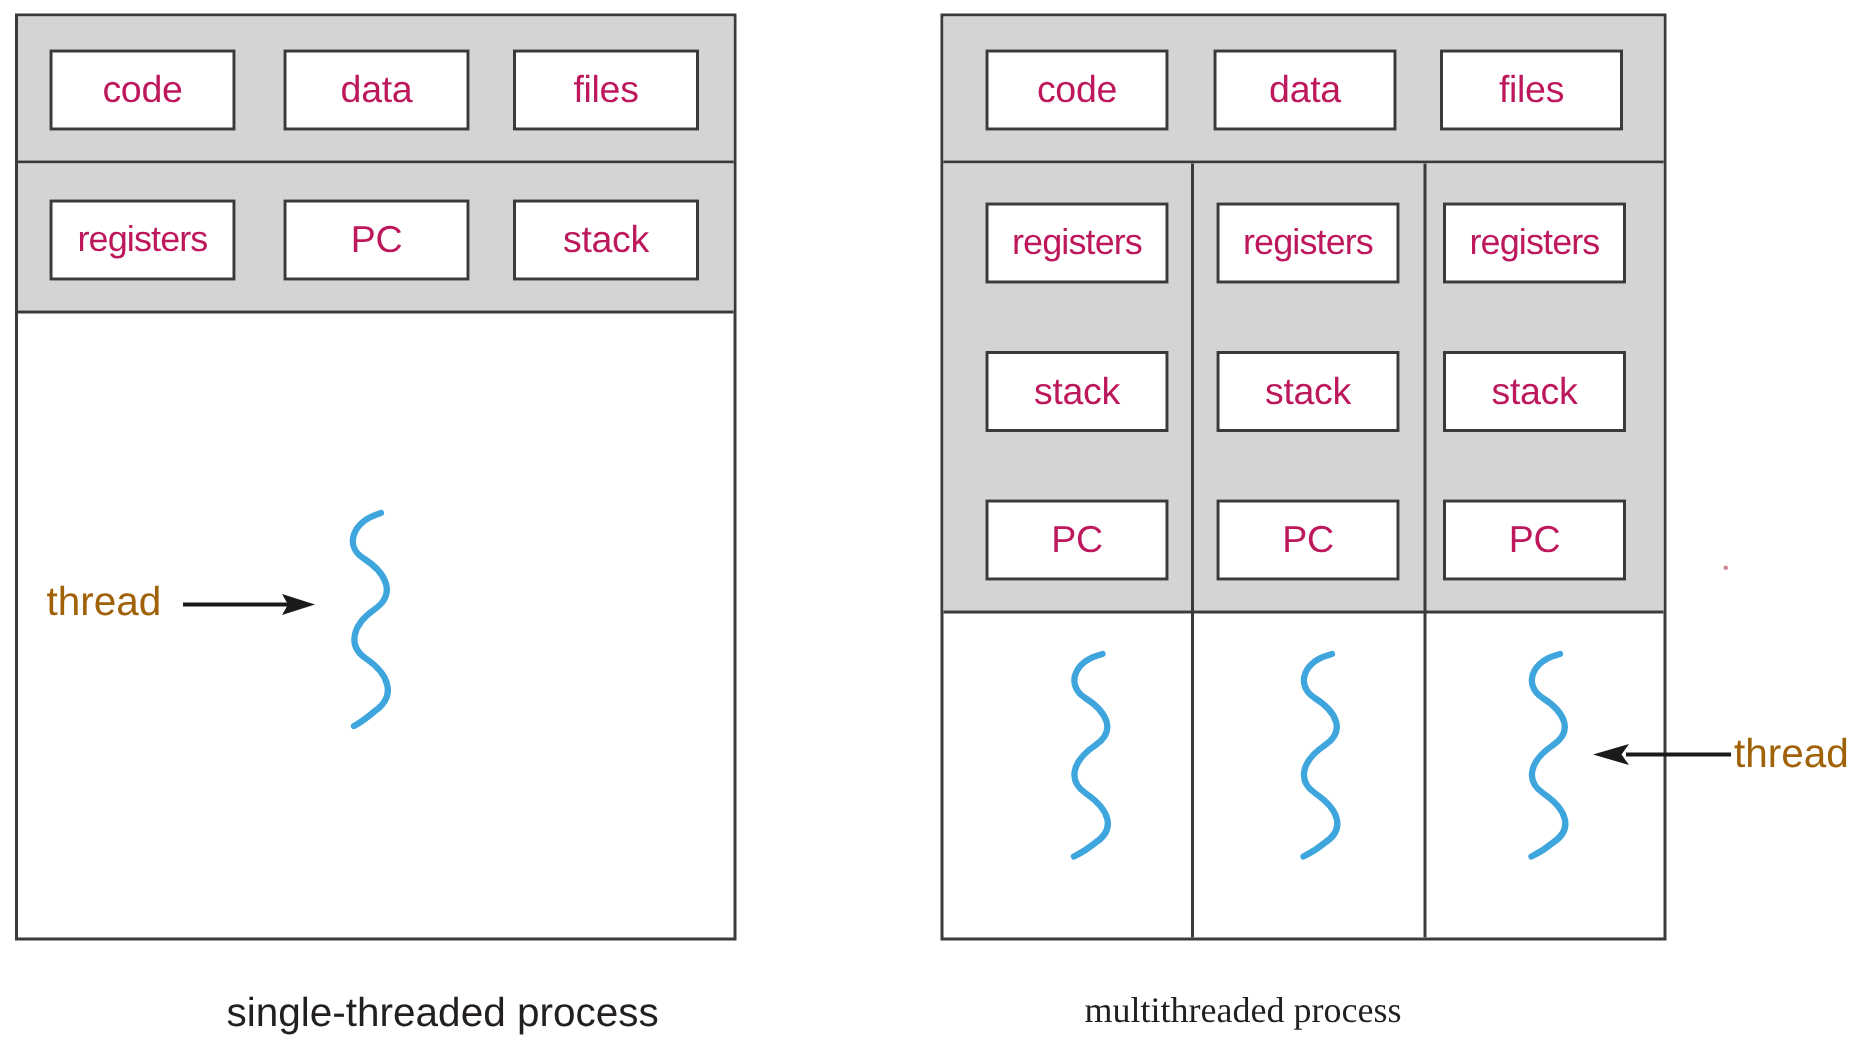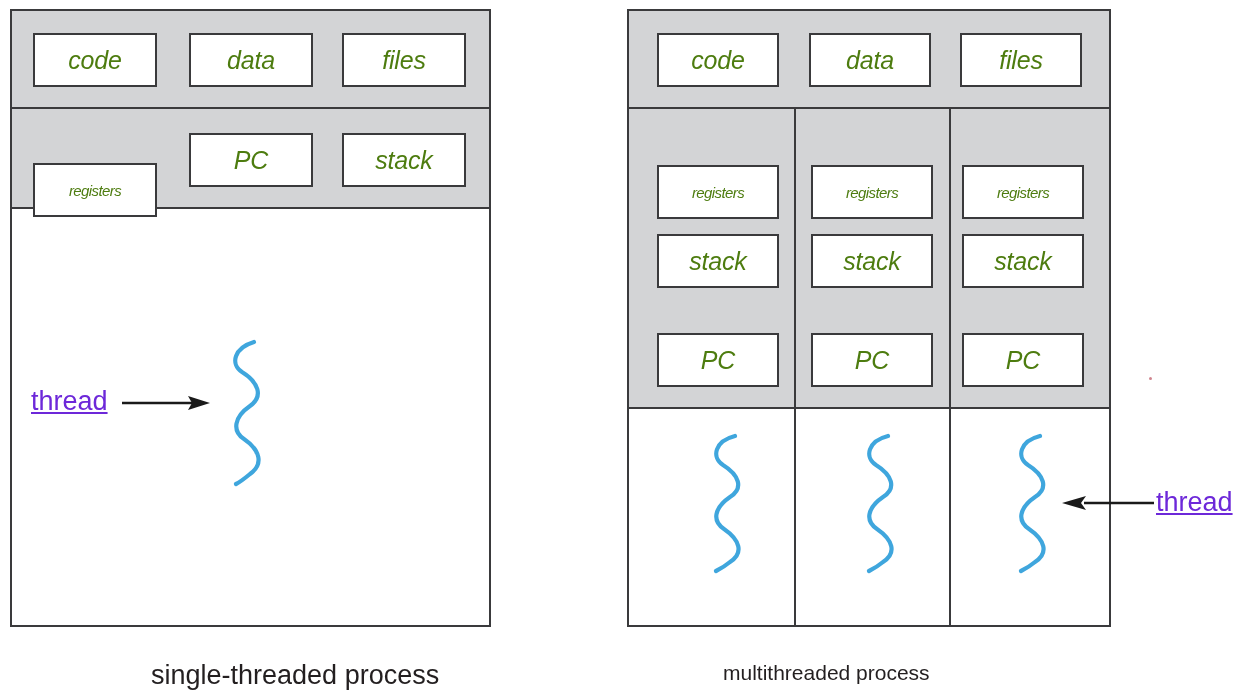--- a/index.html
+++ b/index.html
@@ -51,61 +51,59 @@
     box-sizing: border-box;
     background: #ffffff;
     border: 2px solid #3a3a3c;
     display: flex;
     align-items: center;
     justify-content: center;
     font-family: "Liberation Sans", sans-serif;
     font-size: 25px;
     line-height: 1;
     letter-spacing: -0.2px;
-    color: #4d7c0f;
+    color: #be185d;
     white-space: nowrap;
-    font-style: italic;
-  }
-  .cell.tight { font-size: 15px; letter-spacing: -0.6px; margin-top: 30px; }
+  }
+  .cell.tight { font-size: 24px; letter-spacing: -0.6px; }
 
   
   .squiggle {
     position: absolute;
     pointer-events: none;
   }
   .squiggle path {
     fill: none;
     stroke: #3fa6dd;
     stroke-width: 4.2;
     stroke-linecap: round;
   }
 
   
   .anno-label {
     position: absolute;
     font-family: "Liberation Sans", sans-serif;
     font-size: 27px;
-    color: #6d28d9;
+    color: #a16207;
     white-space: nowrap;
     line-height: 1;
-    text-decoration: underline;
   }
   .arrow { position: absolute; pointer-events: none; }
   .arrow line { stroke: #1a1a1a; stroke-width: 2.6; }
   .arrow polygon { fill: #1a1a1a; }
 
   .caption {
     position: absolute;
     font-size: 27px;
     line-height: 1;
     color: #231f20;
     white-space: nowrap;
   }
   .caption.grotesque { font-family: "Liberation Sans", sans-serif; font-weight: 400; margin-left: 41px; }
-  .caption.humanist  { font-family: Liberation Sans, sans-serif; font-weight: 400; font-size: 21px; }
+  .caption.humanist  { font-family: Liberation Serif, serif; font-weight: 400; font-size: 24px; }
 
   .speck {
     position: absolute;
     width: 3px; height: 3px;
     background: #c8707a;
     border-radius: 50%;
     opacity: 0.85;
   }
 </style>
 </head>

